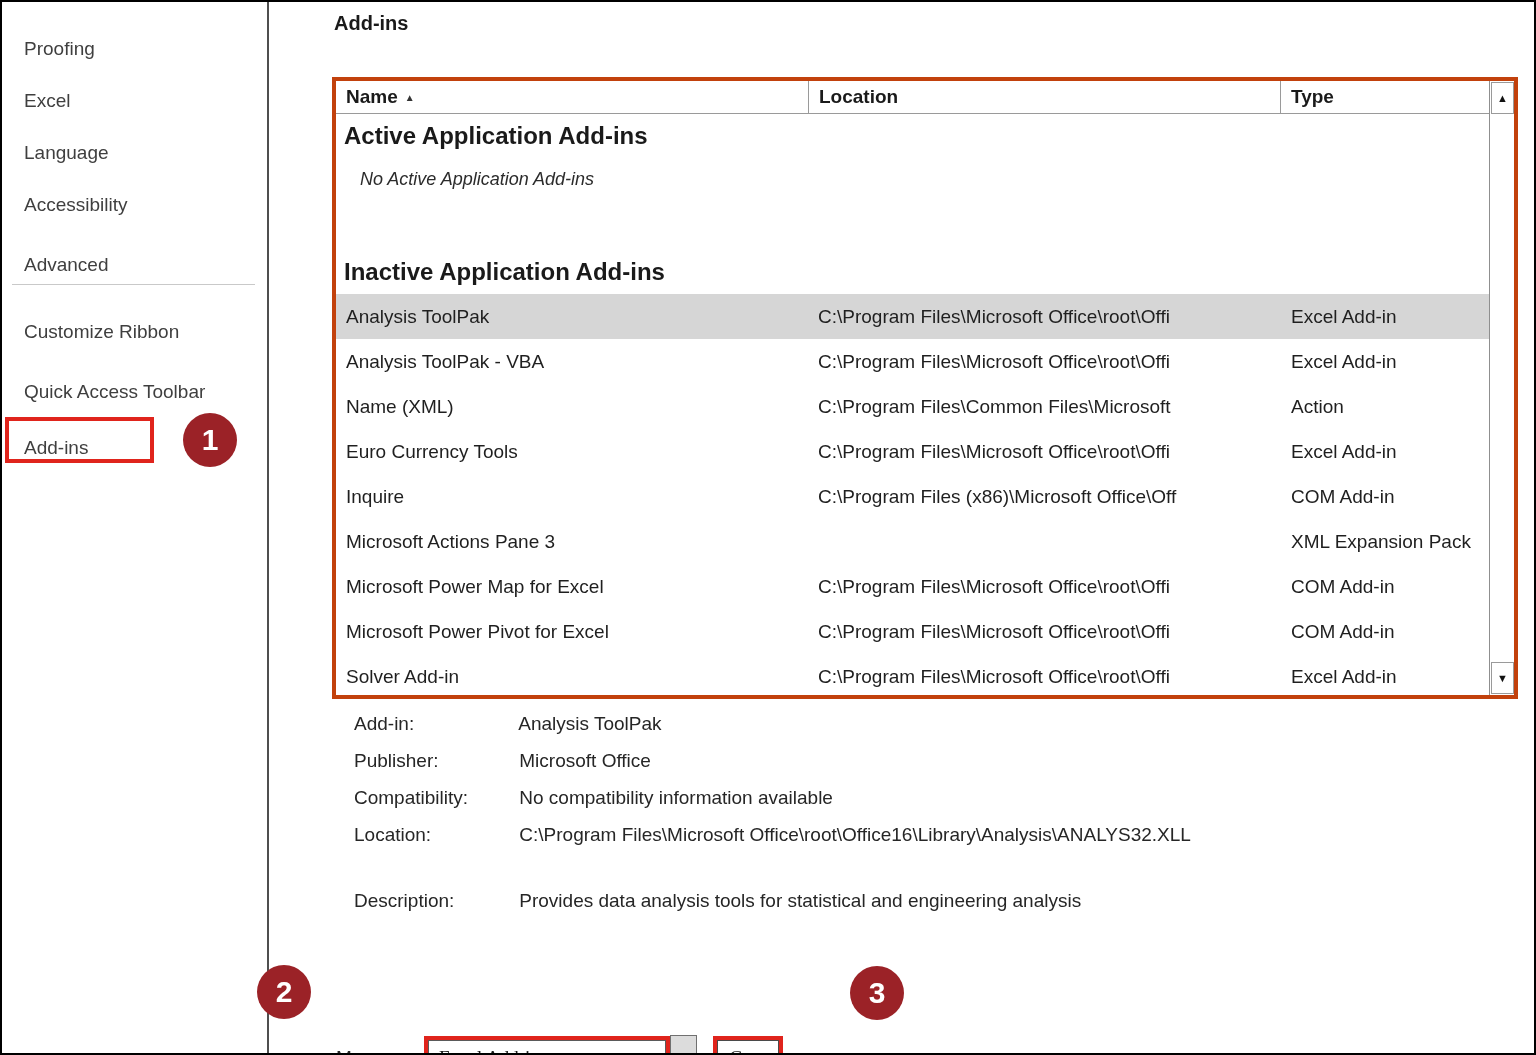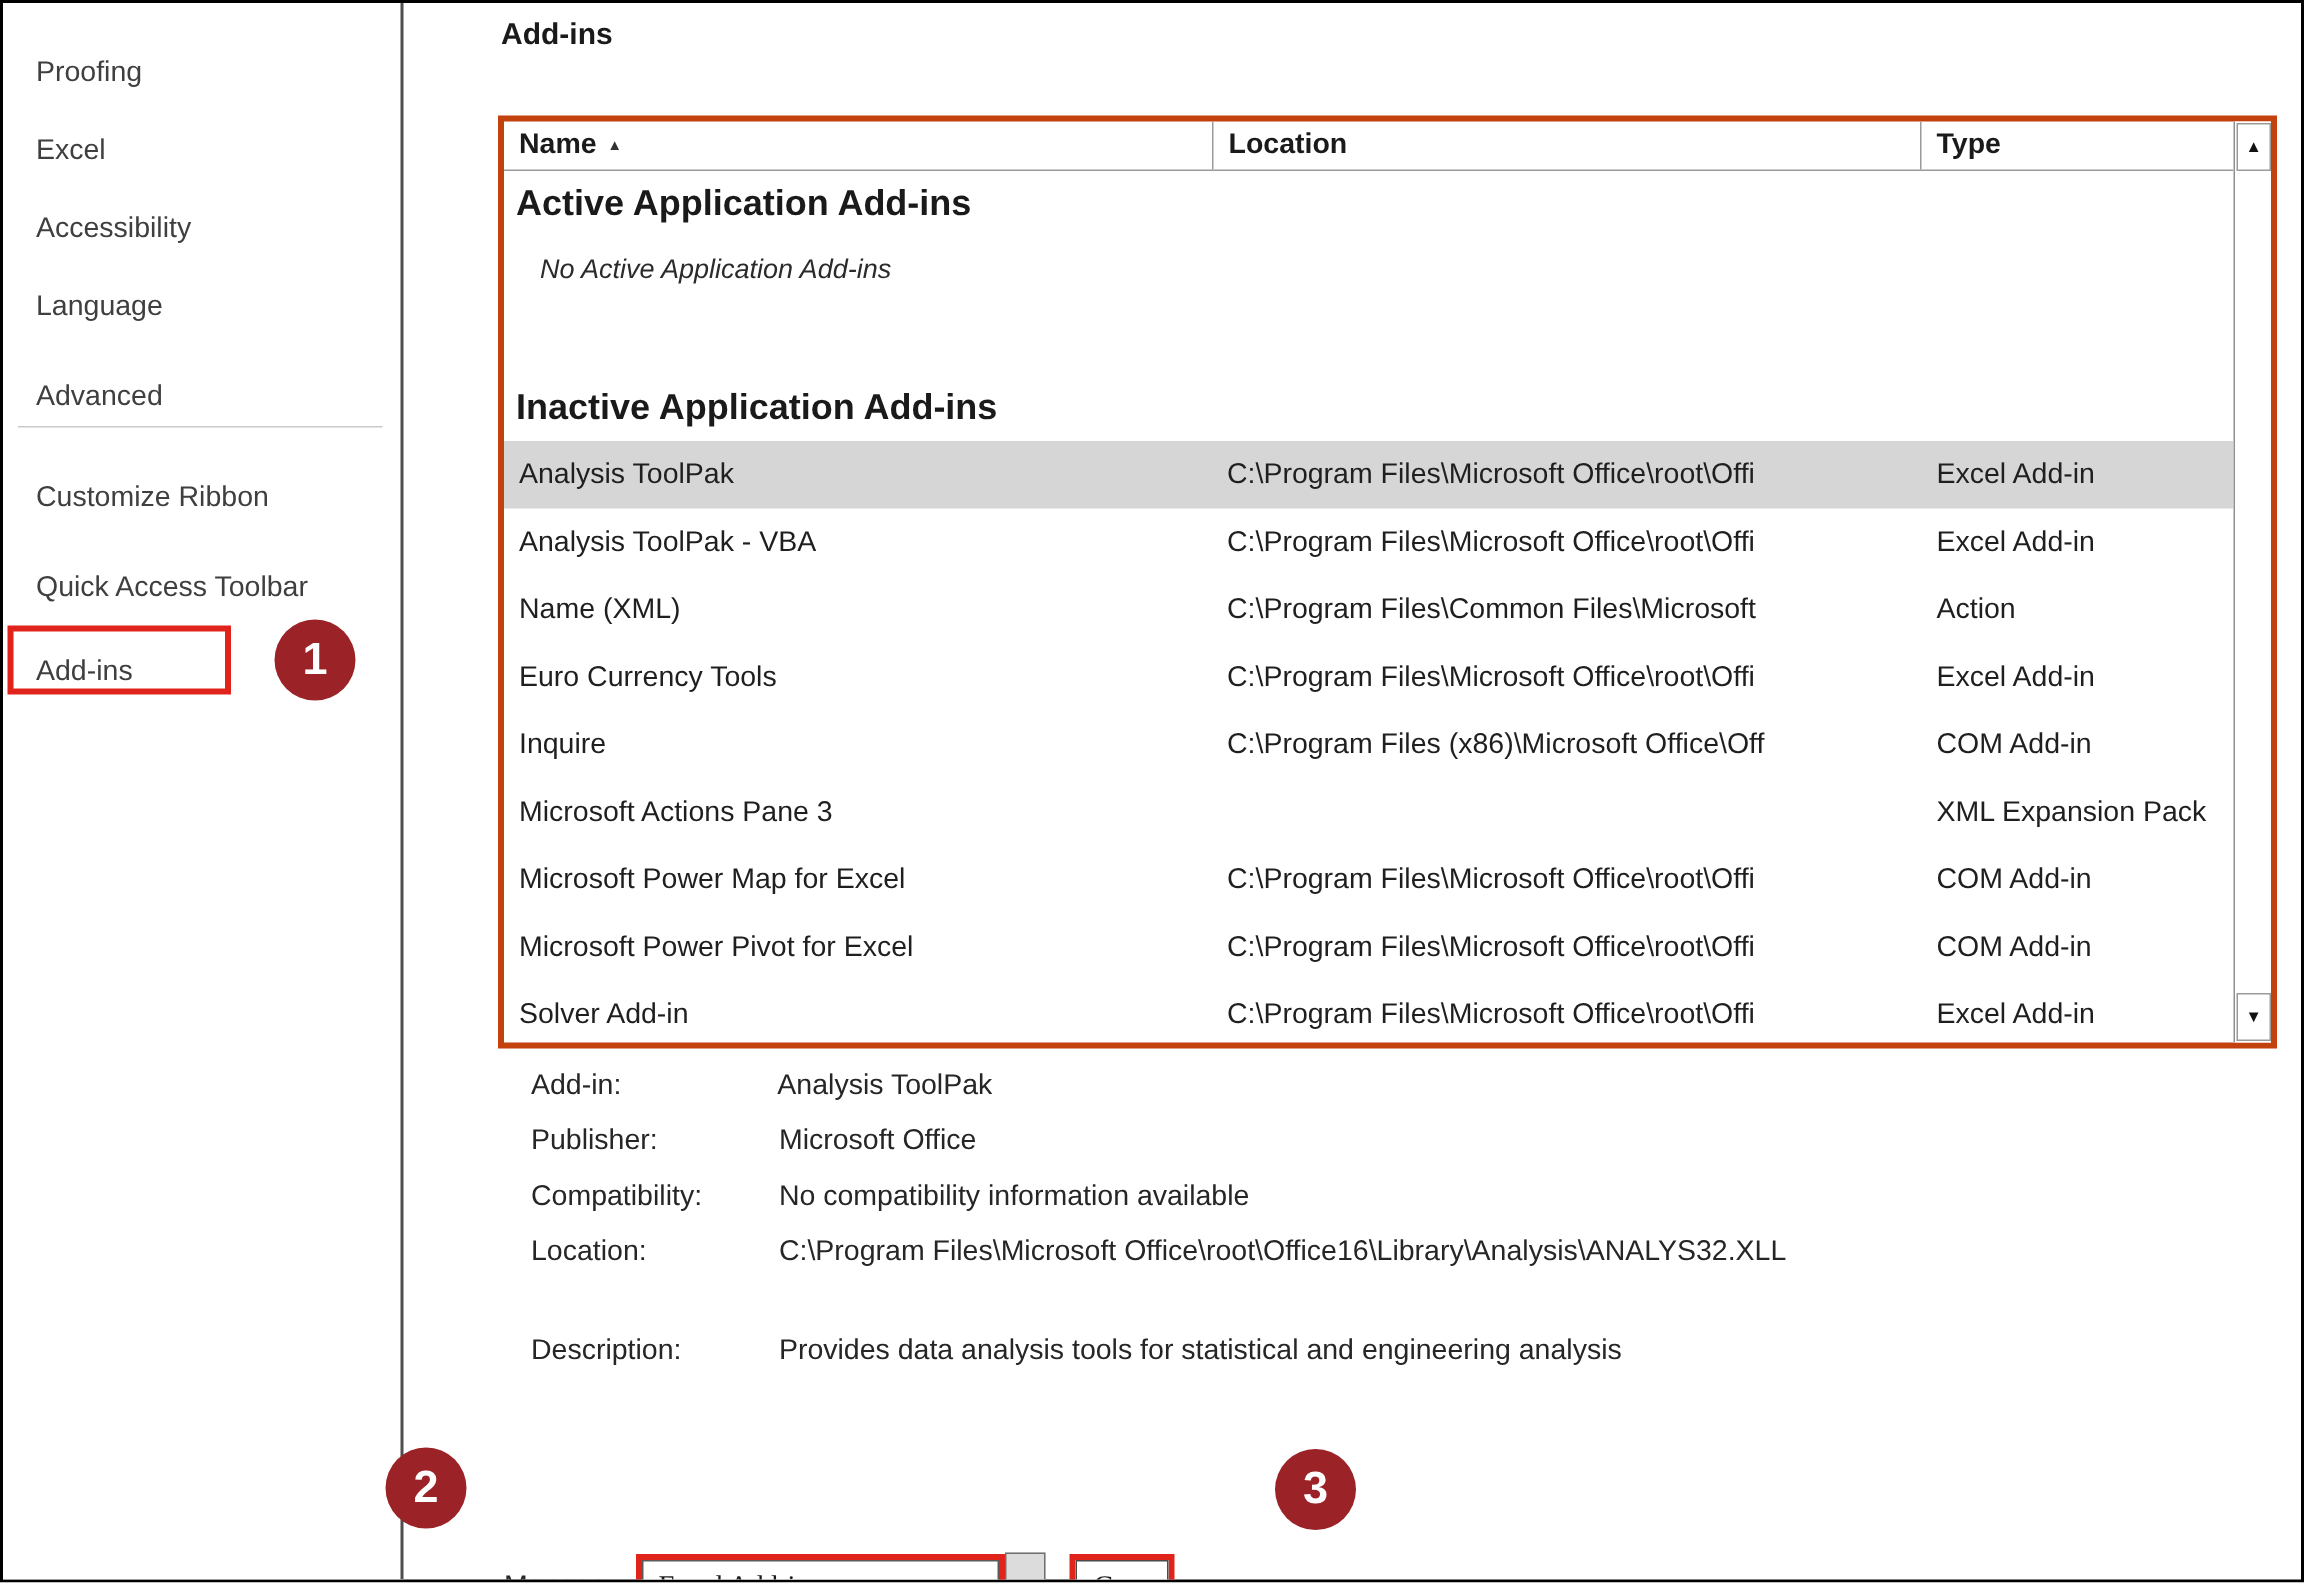--- a/index.html
+++ b/index.html
@@ -130,25 +130,25 @@
 <div id="page" data-name="excel-options-dialog">
 
   <nav class="sidebar" data-name="options-sidebar">
     <div class="sb-list" data-name="sidebar-nav">
         <div class="sb-item" data-name="sidebar-item-proofing">
           <span class="sb-label" data-name="sidebar-item-label">Proofing</span>
         </div>
         <div class="sb-item" data-name="sidebar-item-save">
           <span class="sb-label" data-name="sidebar-item-label">Excel</span>
         </div>
+        <div class="sb-item" data-name="sidebar-item-language">
+          <span class="sb-label" data-name="sidebar-item-label">Language</span>
+        </div>
         <div class="sb-item" data-name="sidebar-item-accessibility">
           <span class="sb-label" data-name="sidebar-item-label">Accessibility</span>
-        </div>
-        <div class="sb-item" data-name="sidebar-item-language">
-          <span class="sb-label" data-name="sidebar-item-label">Language</span>
         </div>
         <div class="sb-item" data-name="sidebar-item-advanced">
           <span class="sb-label" data-name="sidebar-item-label">Advanced</span>
         </div>
         <div class="sb-divider" data-name="sidebar-divider"></div>
         <div class="sb-item" data-name="sidebar-item-customize-ribbon">
           <span class="sb-label" data-name="sidebar-item-label">Customize Ribbon</span>
         </div>
         <div class="sb-item" data-name="sidebar-item-quick-access-toolbar">
           <span class="sb-label" data-name="sidebar-item-label">Quick Access Toolbar</span>

